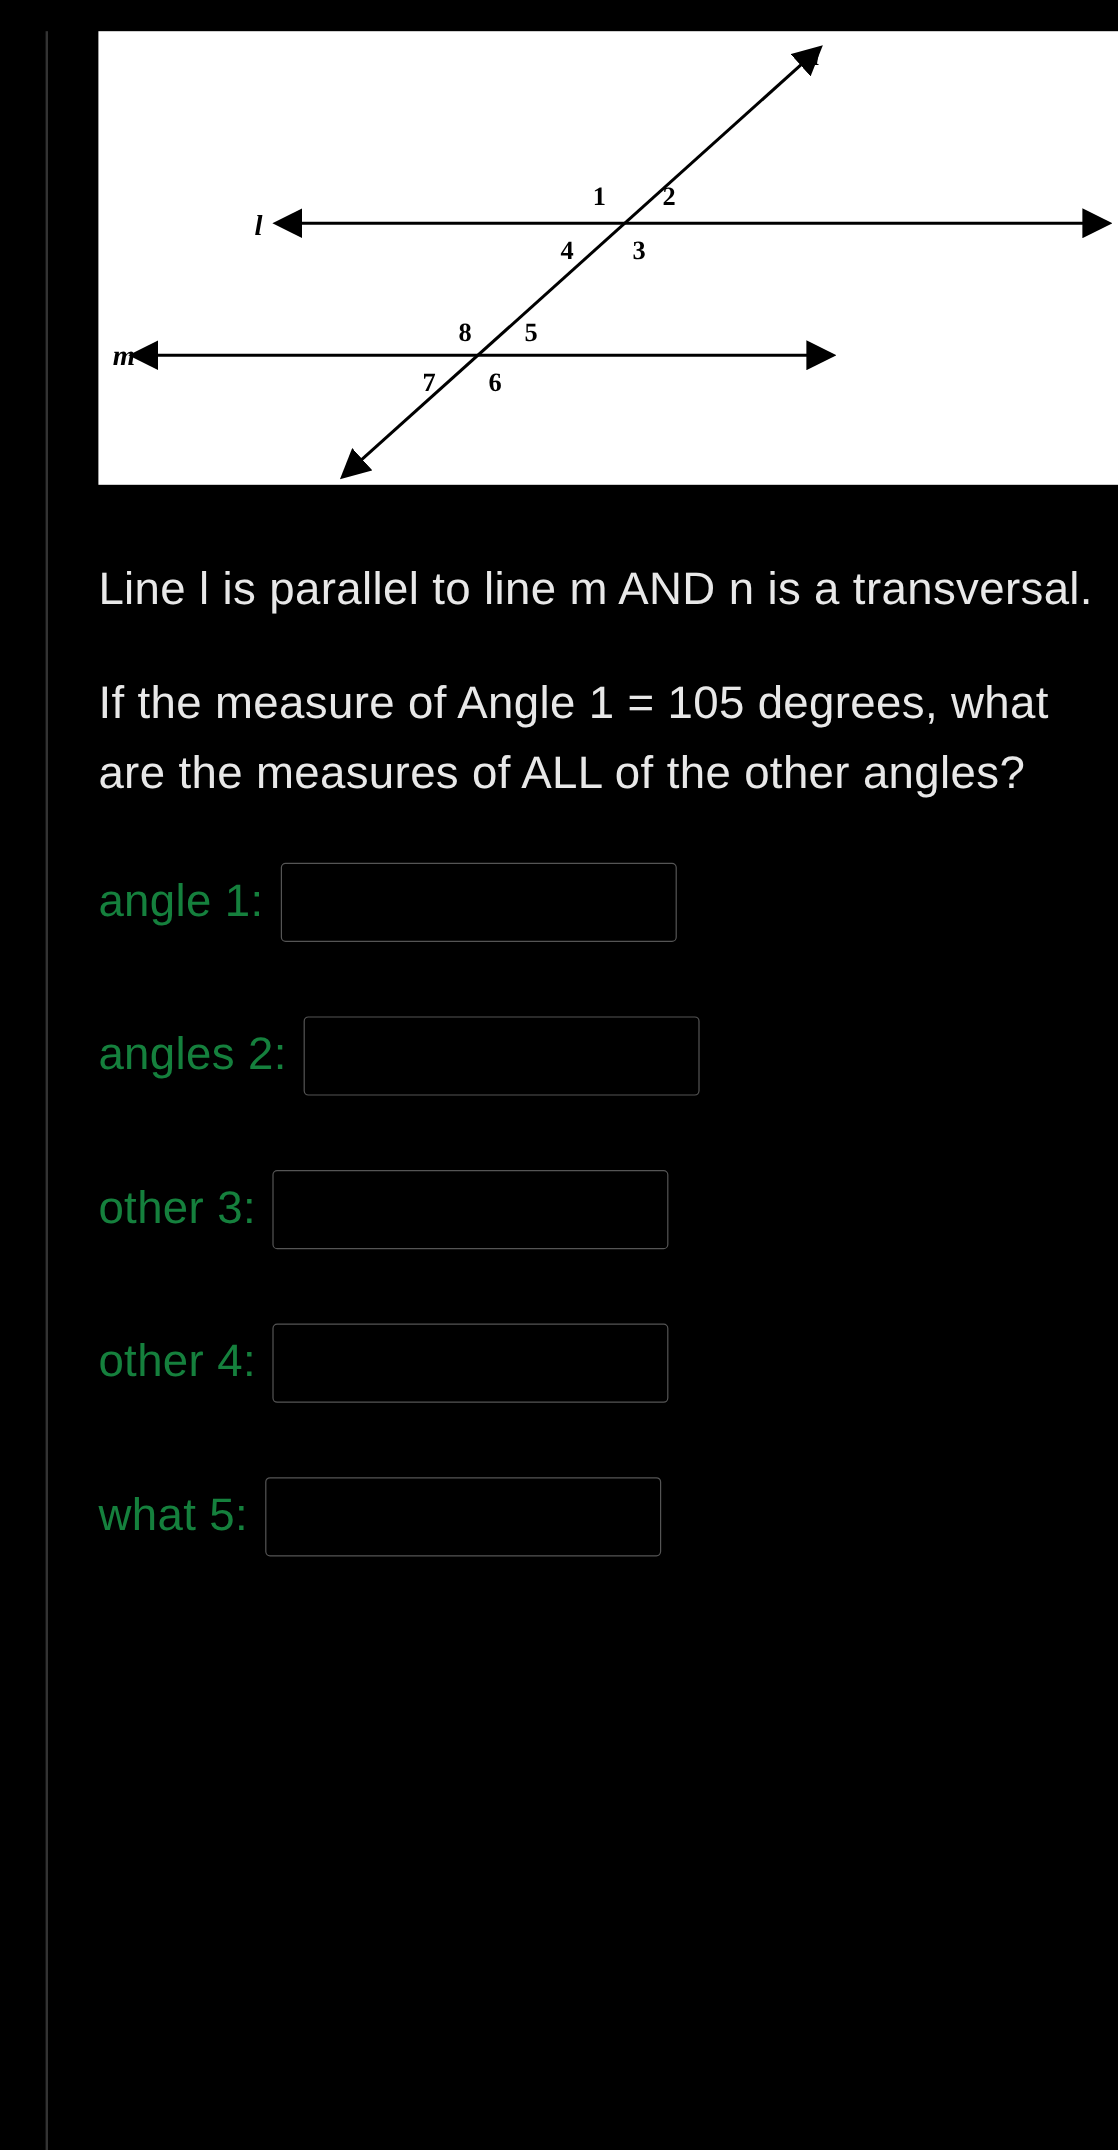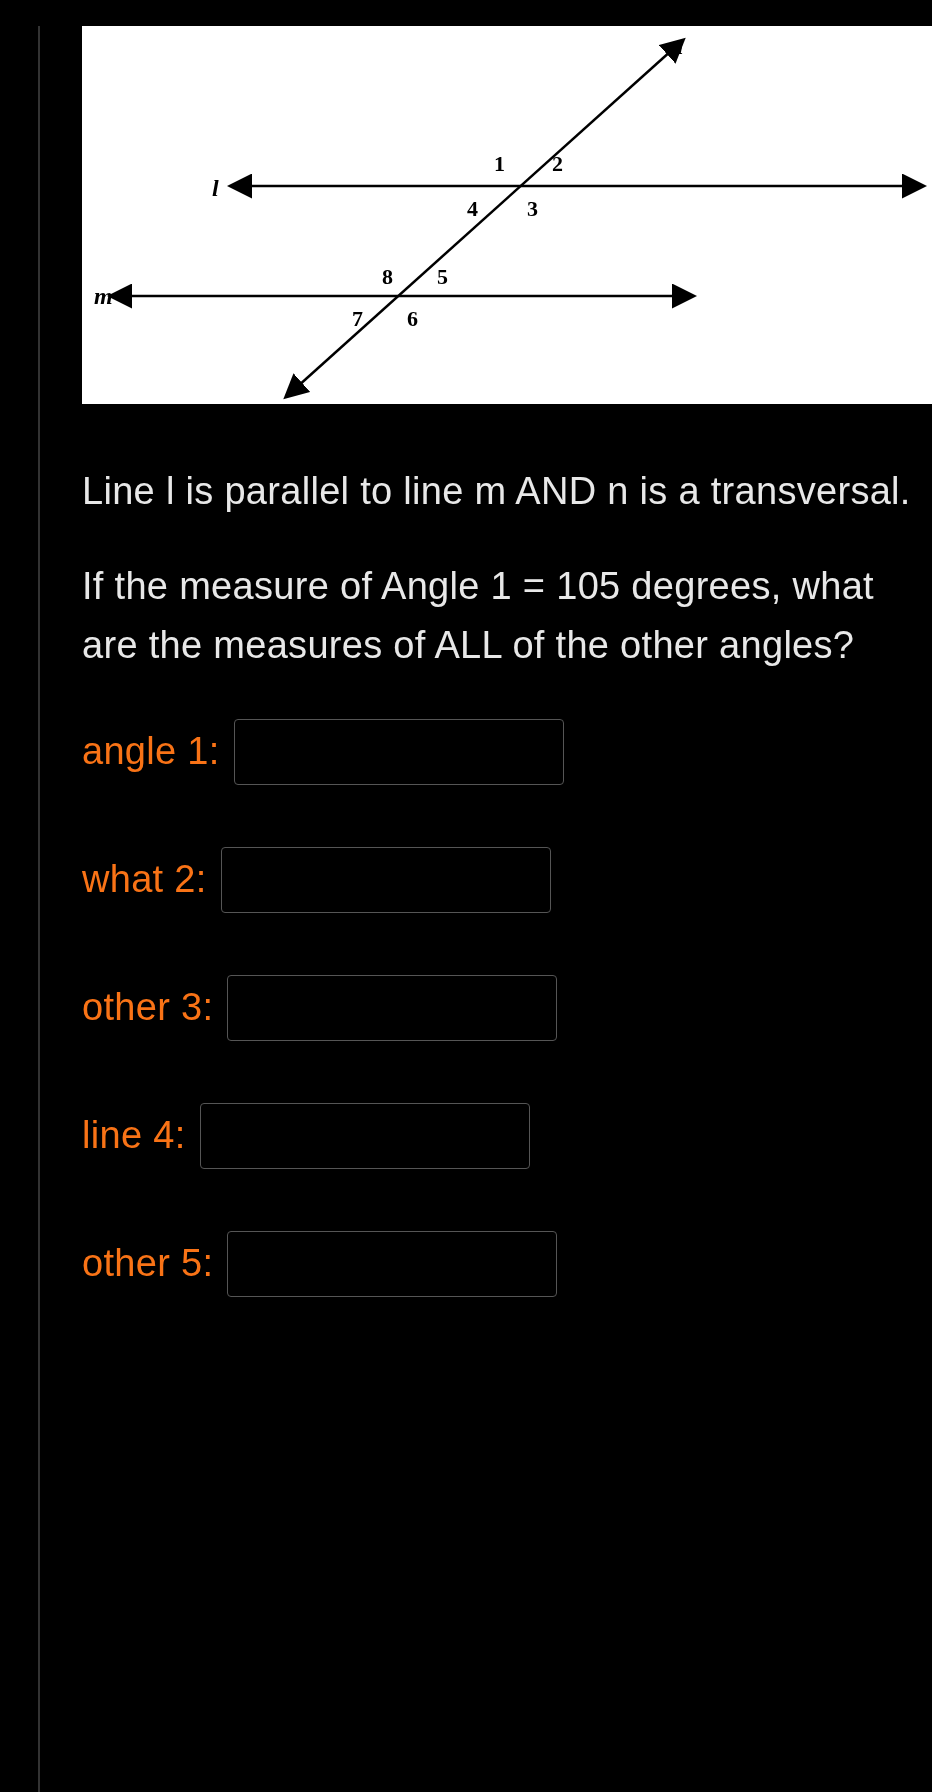--- a/index.html
+++ b/index.html
@@ -47,21 +47,21 @@
   }
   .field-row {
     display: flex;
     align-items: center;
     margin-top: 62px;
   }
   .field-row:first-of-type { margin-top: 44px; }
   .field-label {
     font-size: 38px;
     font-weight: 300;
-    color: #f97316;
+    color: #15803d;
     margin-right: 14px;
     letter-spacing: 0.3px;
   }
   .field-input {
     width: 330px;
     height: 66px;
     background: transparent;
     border: 1.5px solid #555;
     border-radius: 4px;
     color: #e8e8e8;
@@ -112,33 +112,33 @@
   <div class="content">
     <p class="para">Line l is parallel to line m AND n is a transversal.</p>
     <p class="para">If the measure of Angle 1 = 105 degrees, what are the measures of ALL of the other angles?</p>
 
     <div class="field-row">
       <span class="field-label">angle 1:</span>
       <input class="field-input" type="text" value="" style="">
     </div>
 
     <div class="field-row">
-      <span class="field-label">what 2:</span>
+      <span class="field-label">angles 2:</span>
       <input class="field-input" type="text" value="" style="">
     </div>
 
     <div class="field-row">
       <span class="field-label">other 3:</span>
       <input class="field-input" type="text" value="" style="">
     </div>
 
     <div class="field-row">
-      <span class="field-label">line 4:</span>
+      <span class="field-label">other 4:</span>
       <input class="field-input" type="text" value="" style="">
     </div>
 
     <div class="field-row">
-      <span class="field-label">other 5:</span>
+      <span class="field-label">what 5:</span>
       <input class="field-input" type="text" value="" style="">
     </div>
   </div>
 
 </div>
 
 </body></html>

